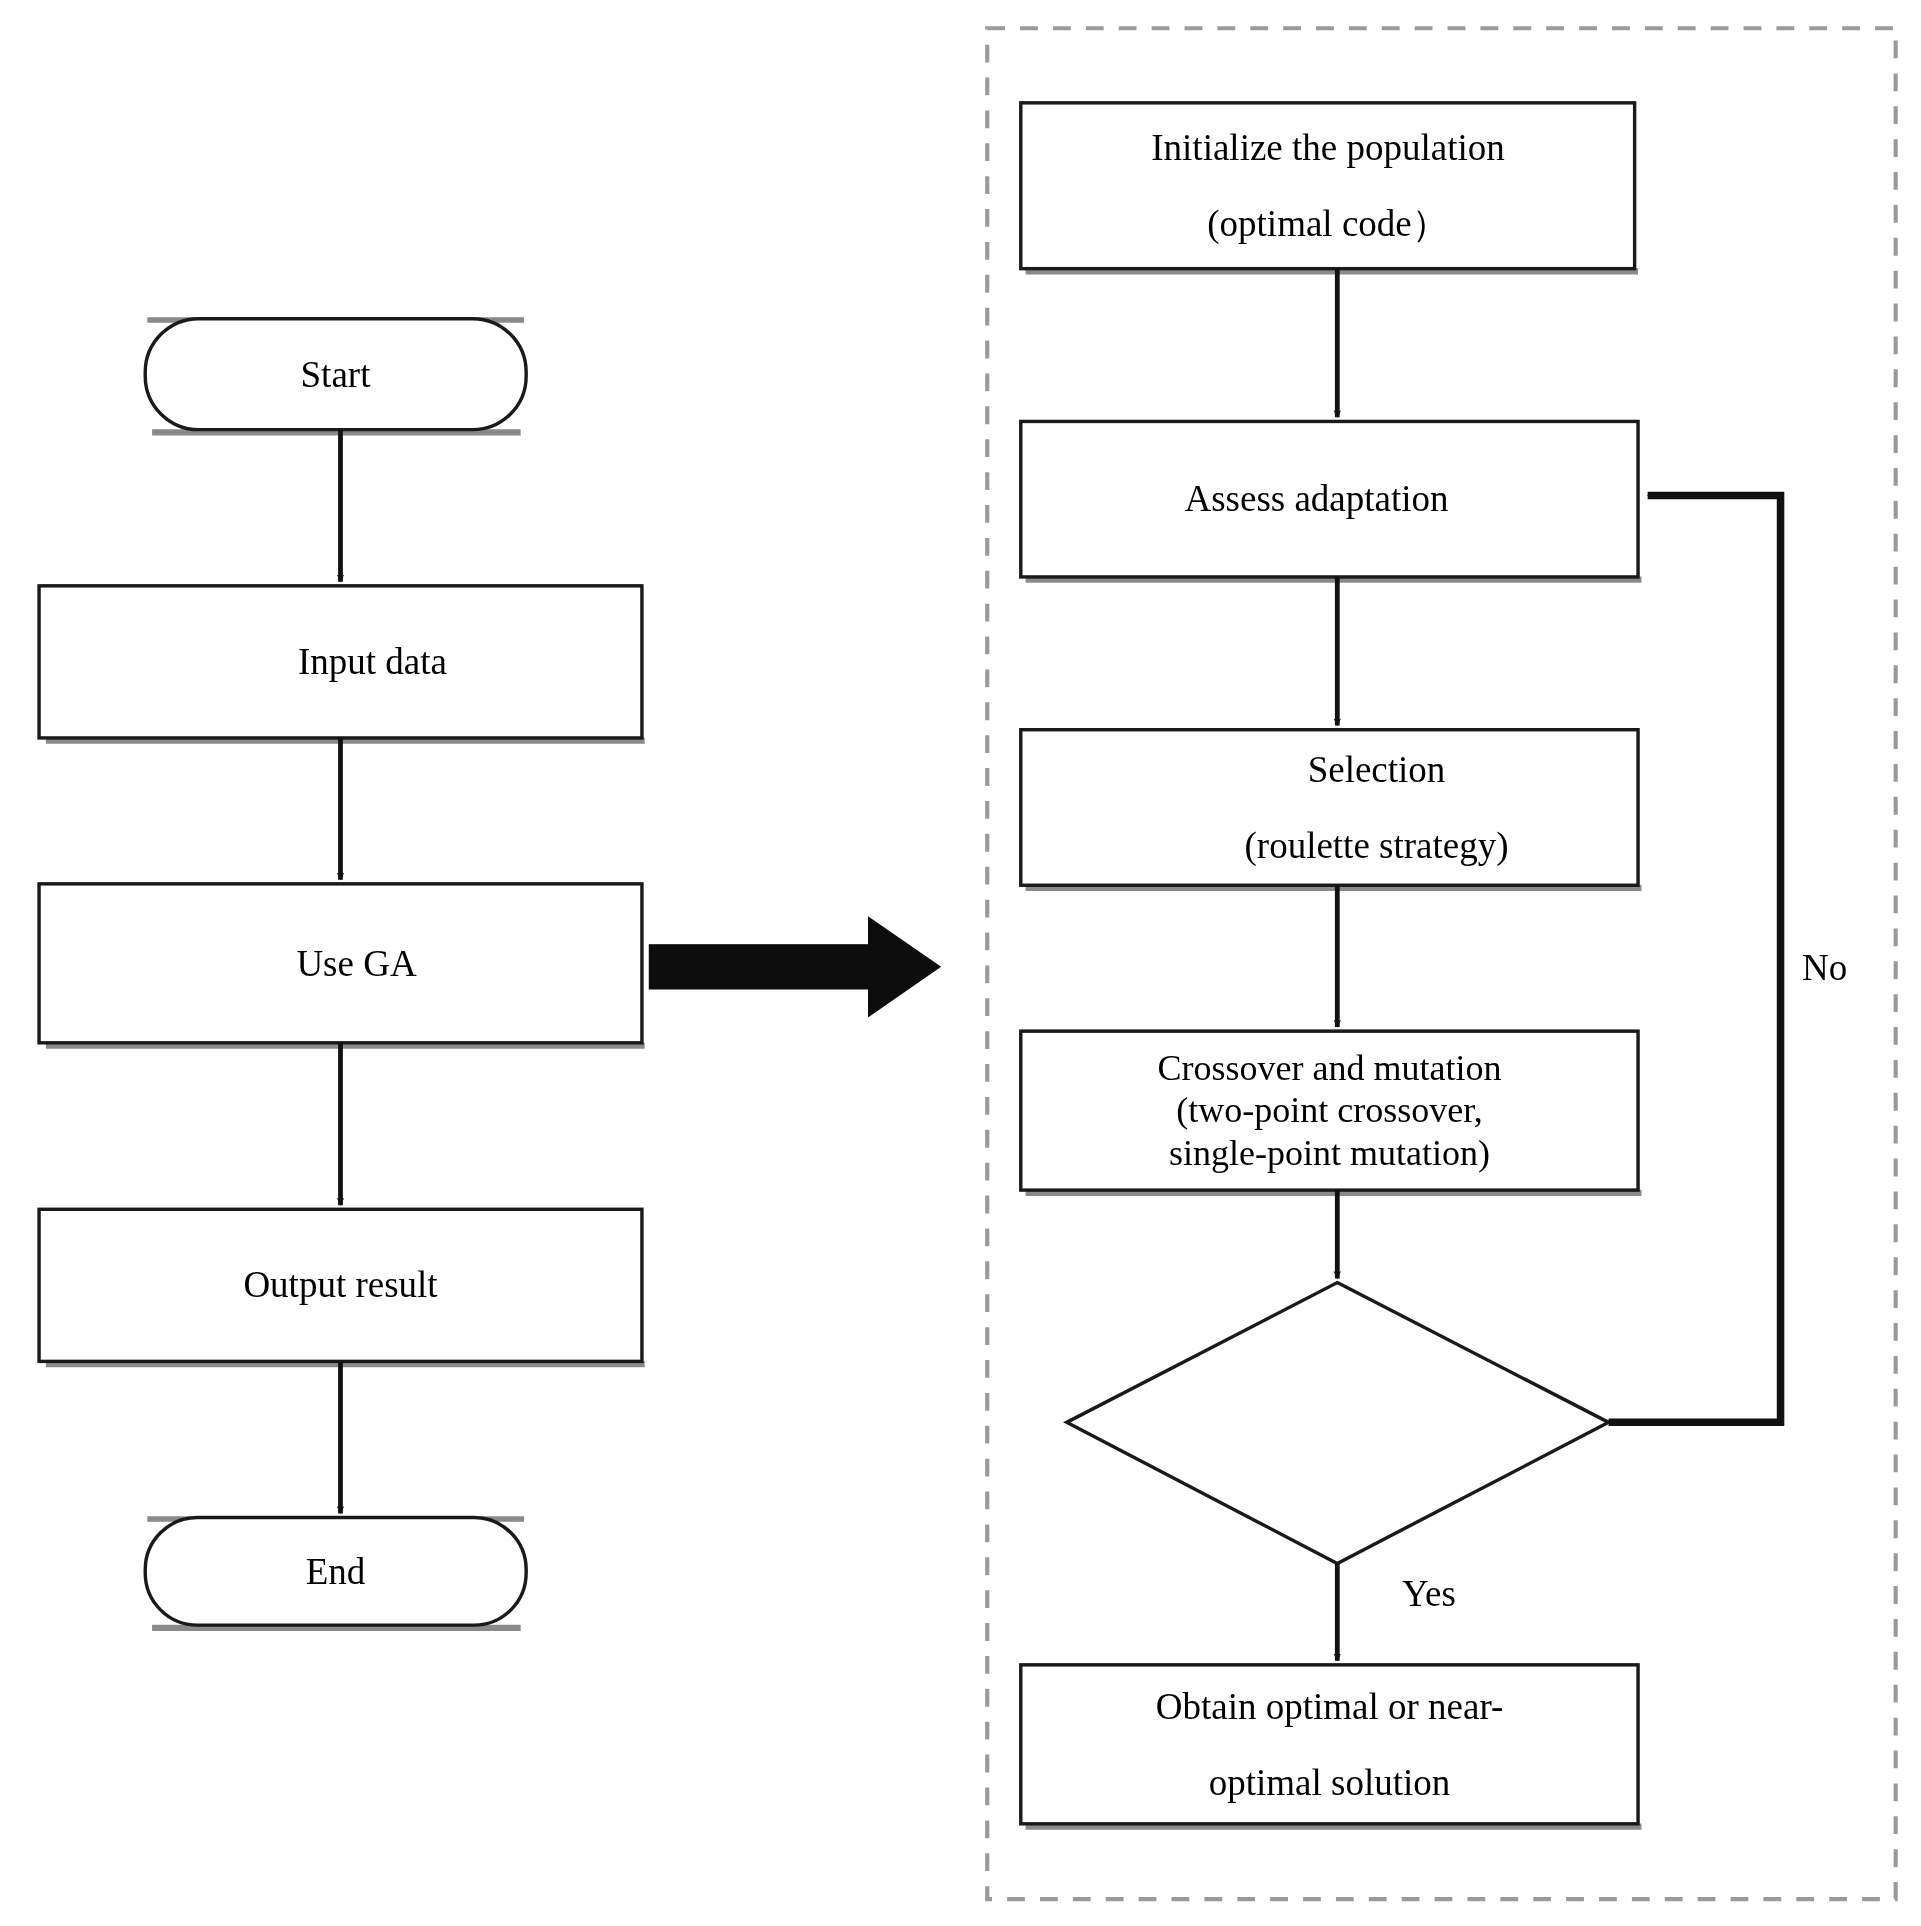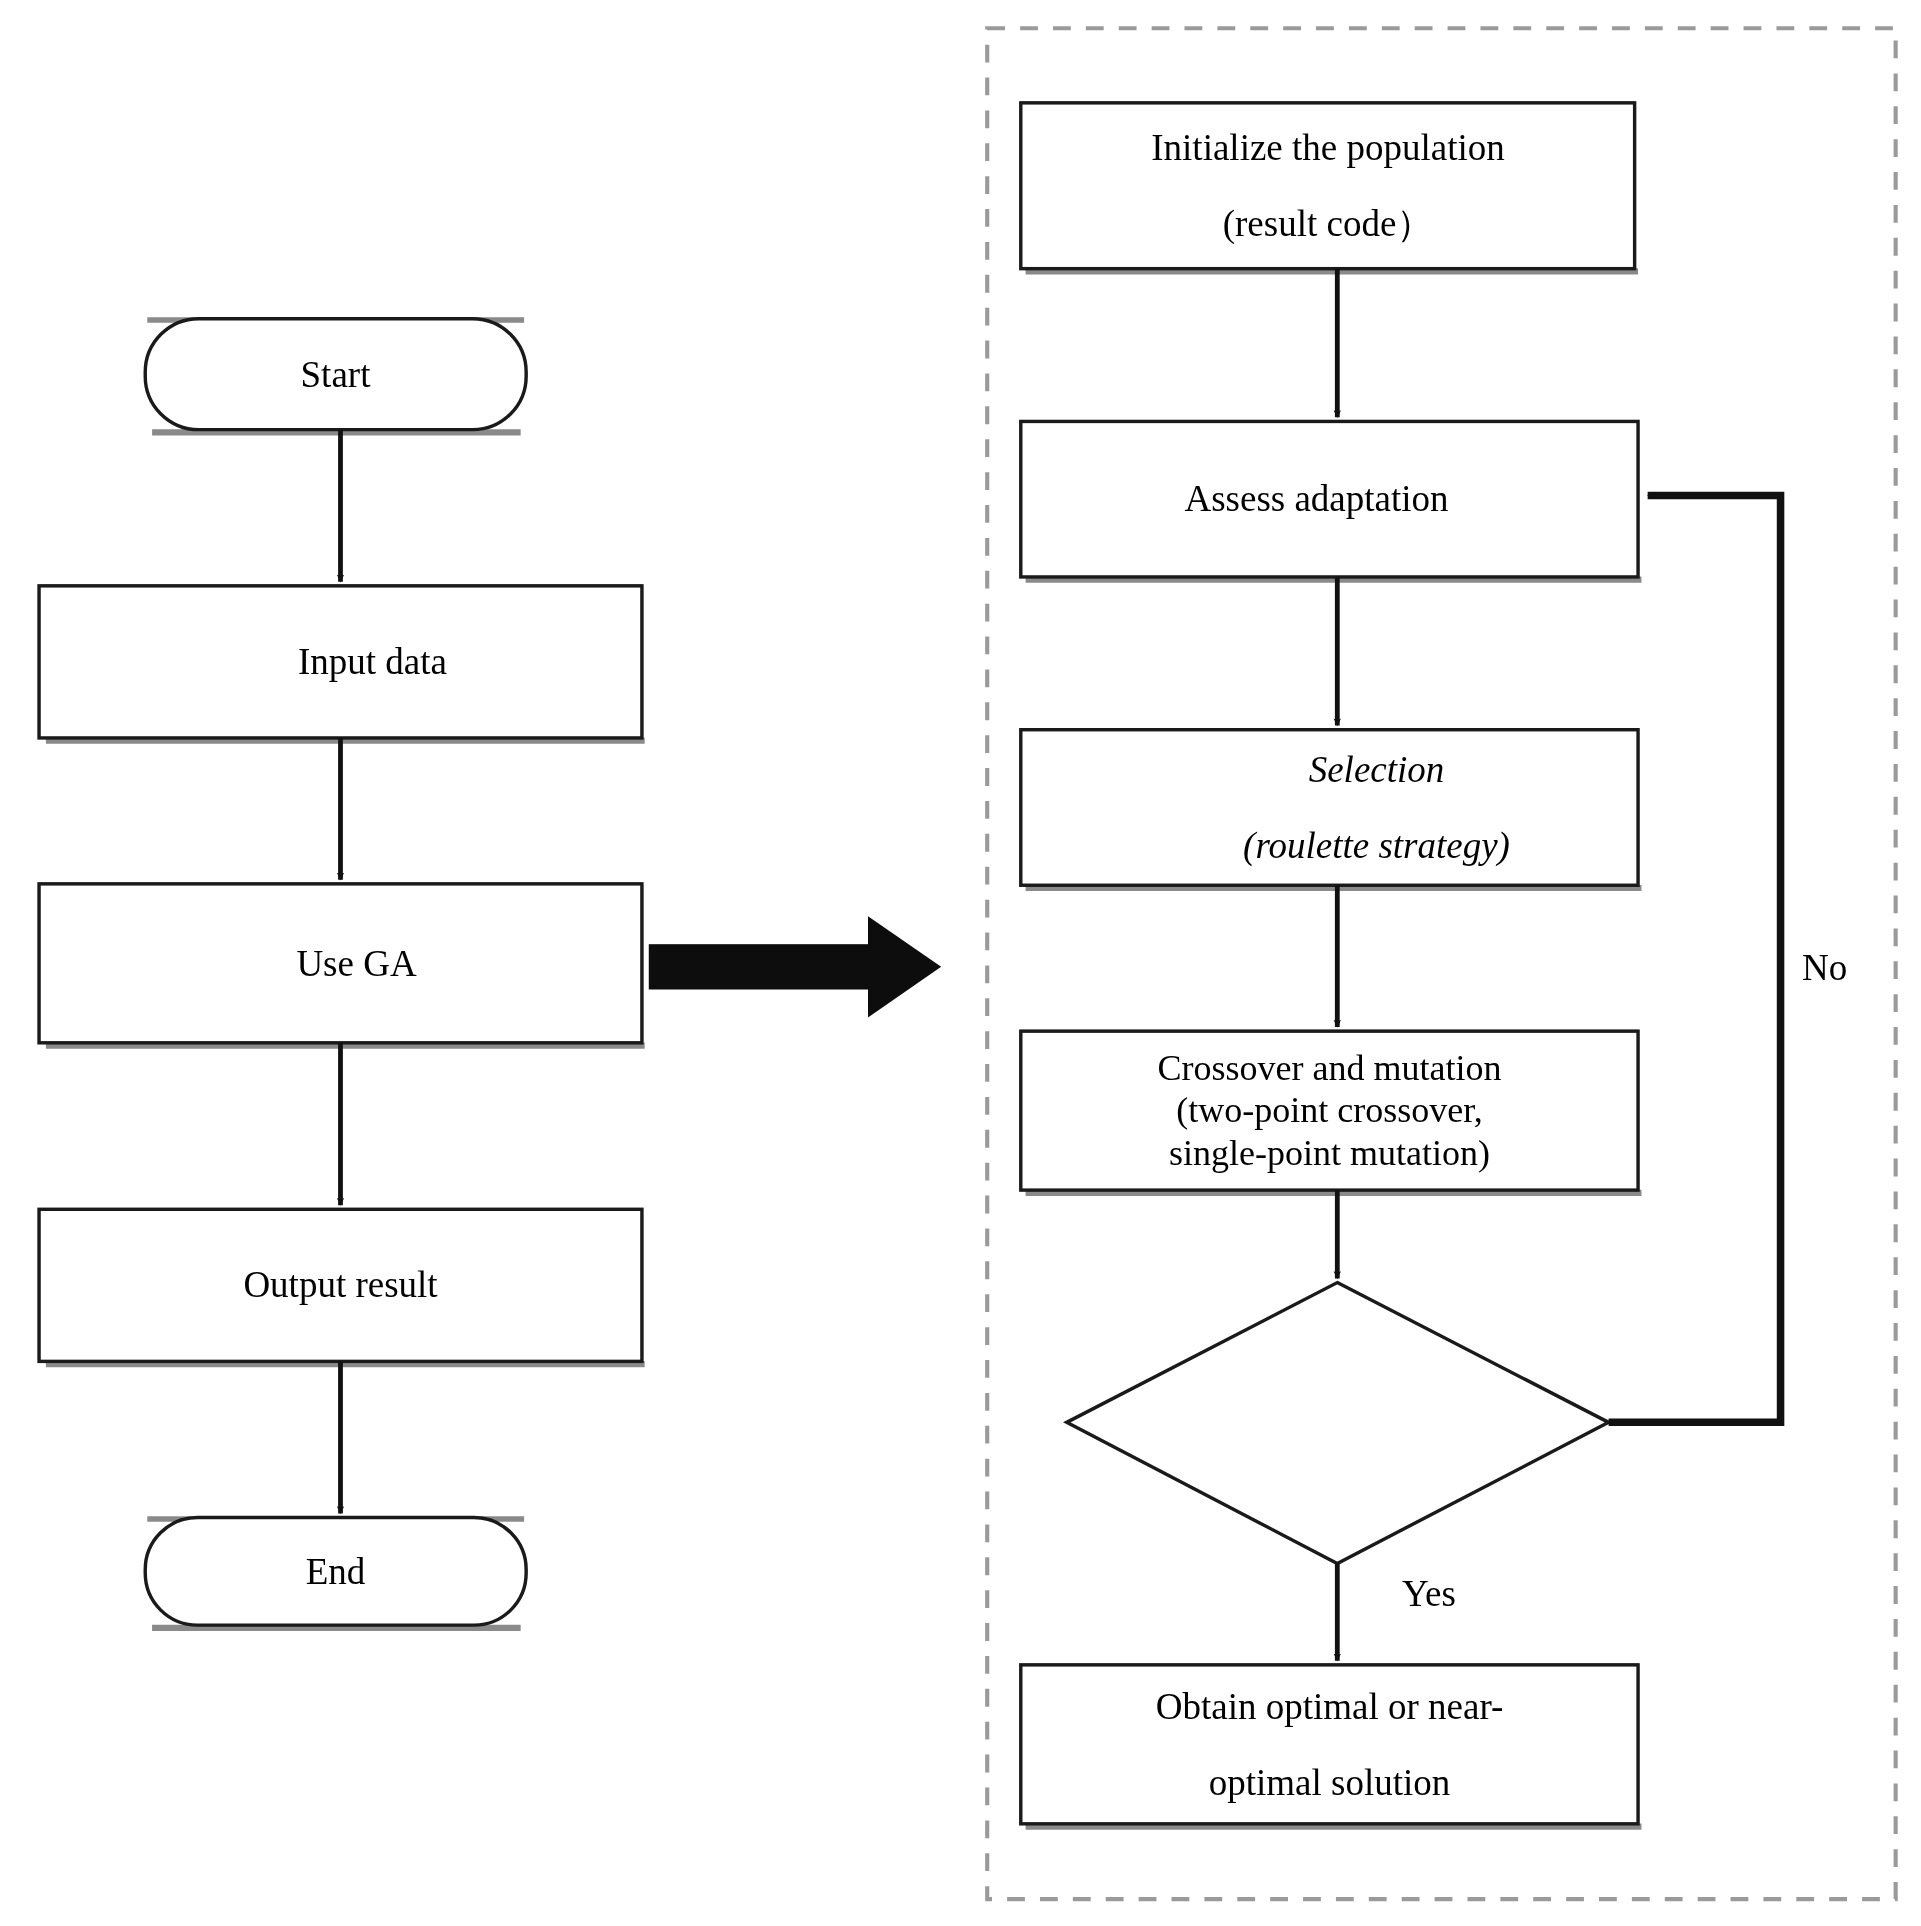--- a/index.html
+++ b/index.html
@@ -121,28 +121,28 @@
   <div class="node-label fs-main" style="left:39px; top:586px; width:603px; height:152px;padding-left:32px;">Input data</div>
 
   <div class="node-label fs-main" style="left:39px; top:884px; width:603px; height:159px;padding-left:16px;">Use GA</div>
 
   <div class="node-label fs-main" style="left:39px; top:1209px; width:603px; height:152px;">Output result</div>
 
   <div class="node-label fs-main" style="left:145px; top:1518px; width:381px; height:108px;">End</div>
 
   <div class="node-label fs-main" style="left:1021px; top:103px; width:614px; height:166px;">
     <span>Initialize the population</span>
-    <span>(result code）</span>
+    <span>(optimal code）</span>
   </div>
 
   <div class="node-label fs-main" style="left:1008px; top:421px; width:617px; height:156px;">
     <span>Assess adaptation</span>
   </div>
 
-  <div class="node-label fs-main" style="left:1021px; top:730px; width:711px; height:156px;font-style:italic;">
+  <div class="node-label fs-main" style="left:1021px; top:730px; width:711px; height:156px;">
     <span>Selection</span>
     <span>(roulette  strategy)</span>
   </div>
 
   <div class="node-label fs-small" style="left:1021px; top:1031px; width:617px; height:159px;">
     <span>Crossover and mutation</span>
     <span>(two-point crossover,</span>
     <span>single-point mutation)</span>
   </div>
 

